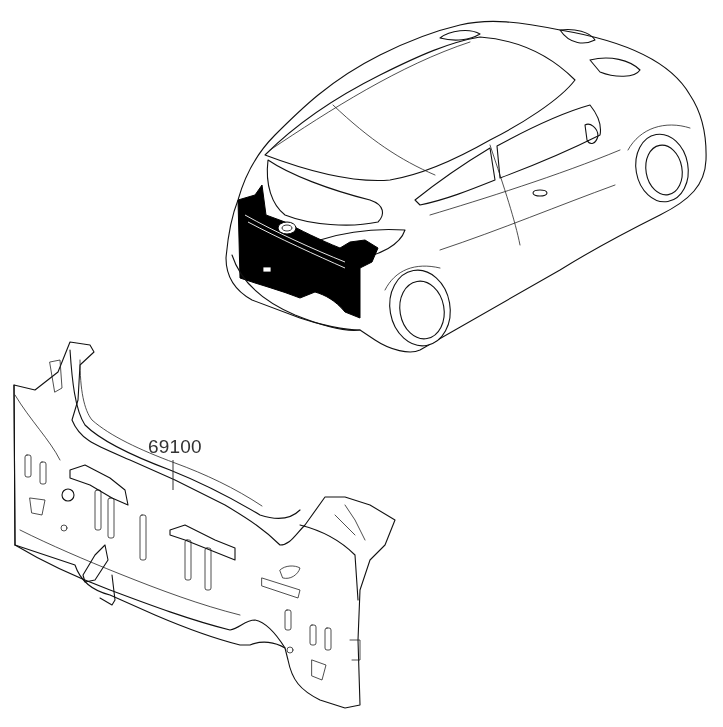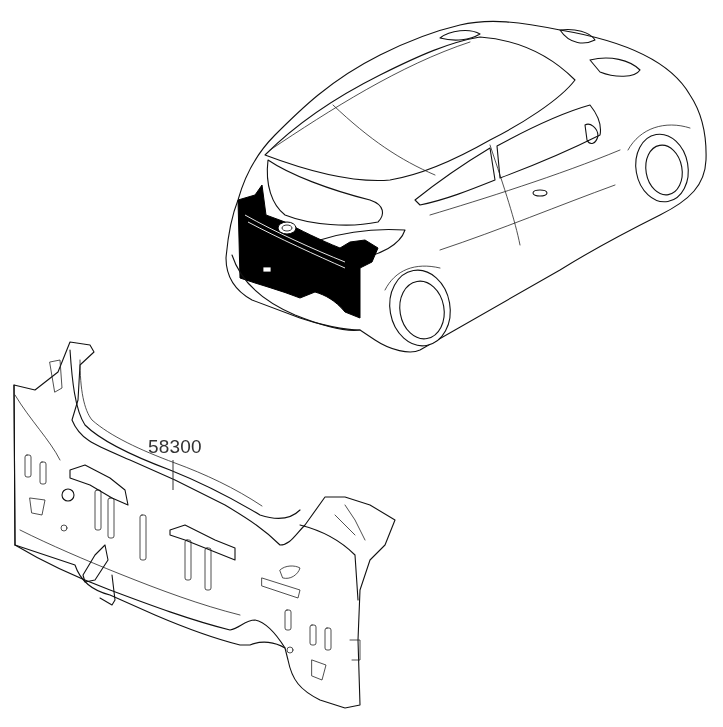--- a/index.html
+++ b/index.html
@@ -122,14 +122,14 @@
     <path class="ln" d="M 112 575 L 115 600 L 112 605 L 100 598"></path>
 
     <path class="ln-thin" d="M 345 505 L 355 520 L 365 540 M 335 515 L 355 535"></path>
     <path class="ln-thin" d="M 350 640 L 360 640 L 360 660 L 352 660"></path>
 
     <path class="ln-thin" d="M 50 362 L 60 360 L 62 388 L 55 392 Z"></path>
 
     <line x1="173" y1="460" x2="173" y2="490" stroke="#333" stroke-width="1"></line>
   </svg>
 
-  <div class="callout-label">58300</div>
+  <div class="callout-label">69100</div>
 </div>
 
 </body></html>

